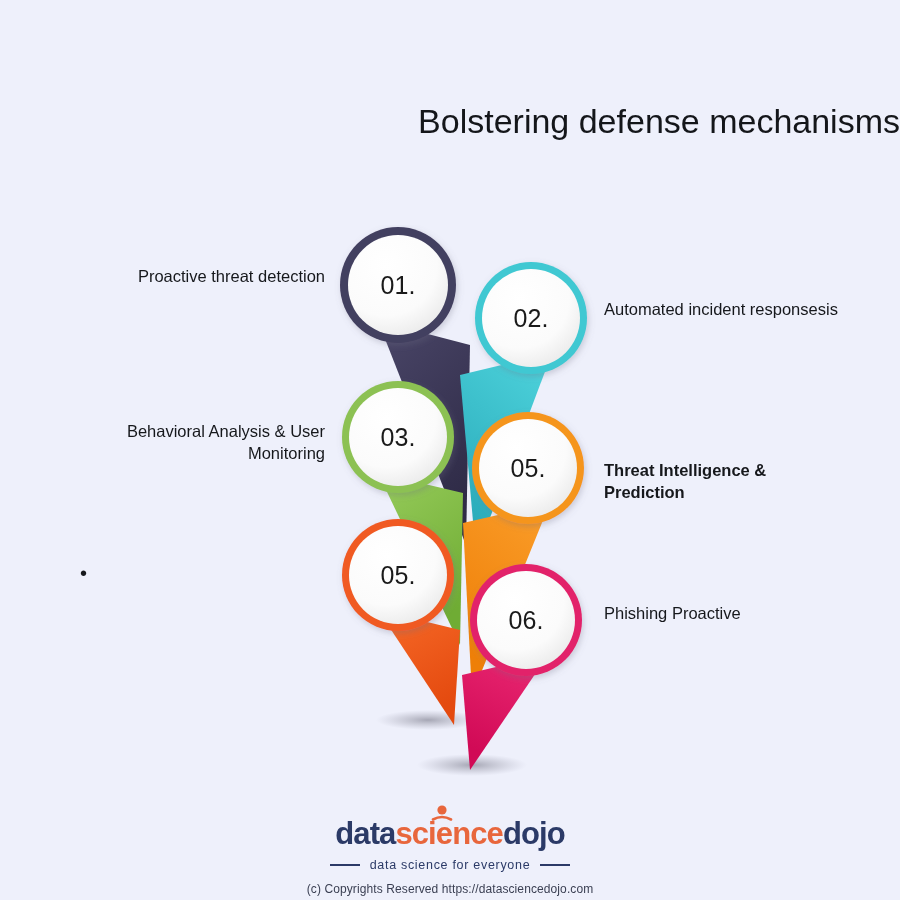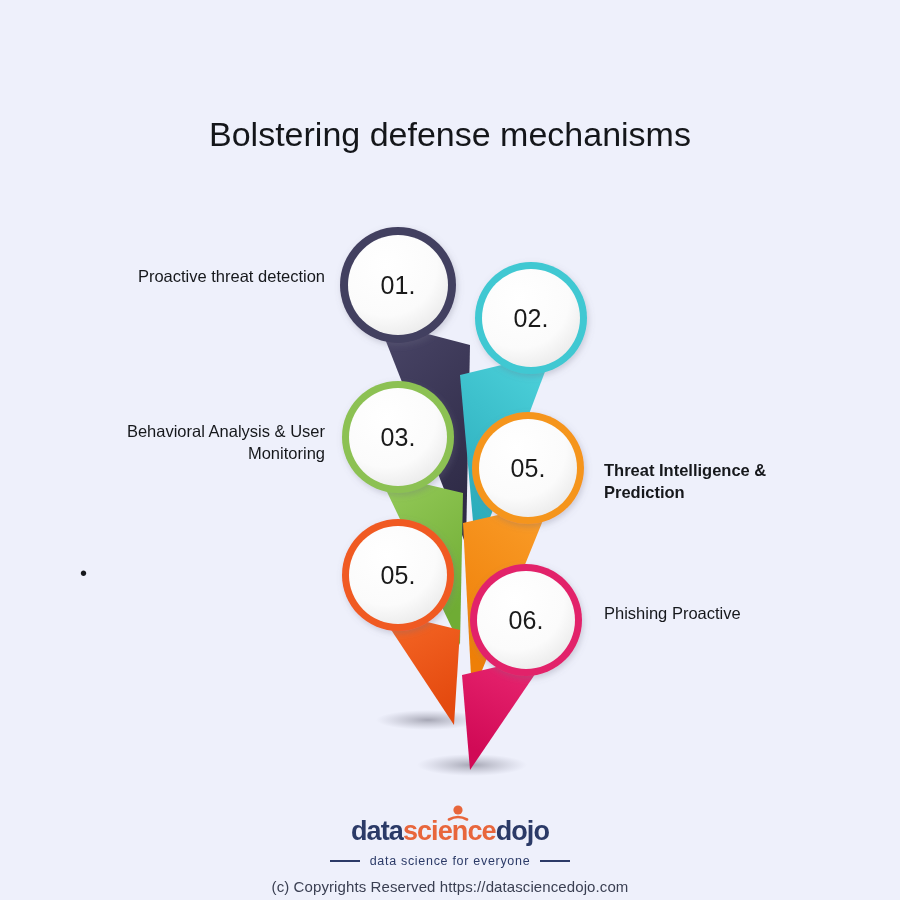--- a/index.html
+++ b/index.html
@@ -32,22 +32,23 @@
     font-size: 31px;
     color: #3c4a78;
     letter-spacing: 0.2px;
     line-height: 1.25;
     font-weight: 400;
   }
   .title-line2 {
     font-size: 34px;
     color: #14161a;
     line-height: 1.3;
-    margin-top: 30px;
+    margin-top: 17px;
     font-weight: 400;
+    text-align: right;
   }
 
   
   #pins {
     position: absolute;
     left: 300px;
     top: 225px;
     width: 330px;
     height: 570px;
   }
@@ -80,21 +81,21 @@
 
   
   #footer {
     position: absolute;
     left: 0;
     top: 818px;
     width: 900px;
     text-align: center;
   }
   .logo-wordmark {
-    font-size: 27px;
+    font-size: 31px;
     font-weight: bold;
     letter-spacing: -0.9px;
     line-height: 1;
     position: relative;
     display: inline-block;
   }
   .logo-data, .logo-dojo { color: #2b3a67; }
   .logo-science { color: #e8663c; }
   .logo-person {
     position: absolute;
@@ -116,21 +117,21 @@
     background: #2b3a67;
   }
   .tagline-text {
     font-size: 12.5px;
     color: #2b3a67;
     letter-spacing: 0.7px;
     text-align: center;
   }
   .copyright {
     margin-top: 10px;
-    font-size: 15px;
+    font-size: 12px;
     color: #3a3f52;
     letter-spacing: 0.1px;
   }
 </style>
 </head>
 <body>
 
 <div id="canvas">
 
   <div class="title-block">
@@ -221,20 +222,21 @@
 
     <g>
       <path d="M 248 430 L 162 450 L 170 545 Z" fill="url(#tail6)"></path>
       <circle cx="226" cy="395" r="56" fill="#e2216b" filter="url(#softDrop)"></circle>
       <circle cx="226" cy="395" r="49" fill="url(#circFill)"></circle>
       <text x="226" y="395" text-anchor="middle" dominant-baseline="central" font-family="Liberation Sans, sans-serif" font-size="25" fill="#1a1a1a">06.</text>
     </g>
   </svg>
 
   <div class="label left lbl-1">Proactive threat detection</div>
+  <div class="label right lbl-2">Automated incident responsesis</div>
   <div class="label left lbl-3">Behavioral Analysis &amp; User Monitoring</div>
   <div class="label right lbl-4">Threat Intelligence &amp; Prediction</div>
   <div class="label right lbl-6">Phishing Proactive</div>
 
   <div class="stray-bullet">•</div>
 
   <div id="footer">
     <div class="logo-wordmark">
       <span class="logo-data">data</span><span class="logo-science">science</span><span class="logo-dojo">dojo</span>
       <svg class="logo-person" viewBox="0 0 22 16">

